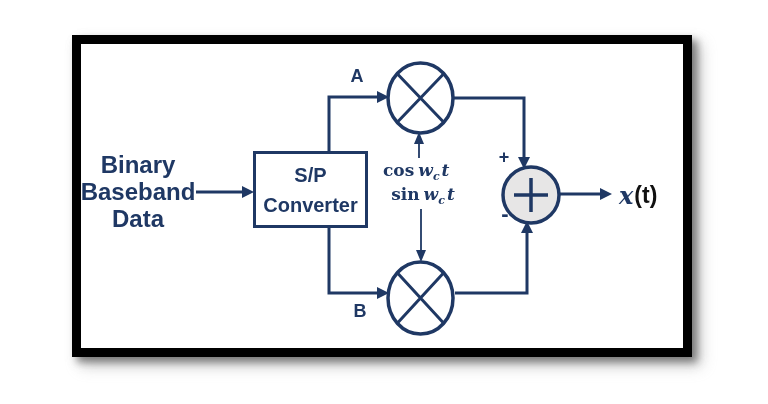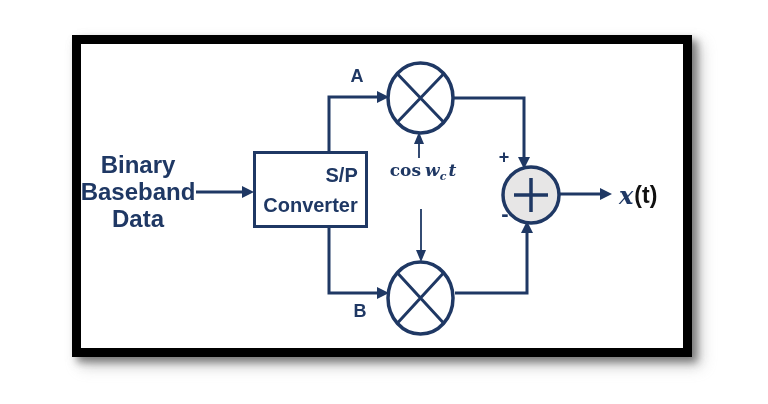--- a/index.html
+++ b/index.html
@@ -9,26 +9,26 @@
     position:absolute;left:72px;top:35px;width:620px;height:322px;
     box-sizing:border-box;border:9px solid #000000;background:#ffffff;
     box-shadow:5px 5px 8px rgba(90,90,90,0.75), 9px 9px 14px rgba(150,150,150,0.45);
   }
   svg.canvas{position:absolute;left:0;top:0;width:768px;height:404px;}
   .lbl{position:absolute;color:#1f3864;font-weight:bold;white-space:pre-line;}
   .lbl-input{left:78px;top:151px;width:120px;text-align:center;font-size:24px;line-height:27px;}
   .box-sp{
     position:absolute;left:253px;top:151px;width:115px;height:77px;box-sizing:border-box;
     border:3px solid #1f3864;background:#ffffff;display:flex;align-items:center;justify-content:center;
-    text-align:right;color:#1f3864;font-weight:bold;font-size:20px;line-height:30px;white-space:pre-line;
+    text-align:center;color:#1f3864;font-weight:bold;font-size:20px;line-height:30px;white-space:pre-line;
   }
   .lbl-a{left:345px;top:66px;width:24px;text-align:center;font-size:18px;}
   .lbl-b{left:348px;top:301px;width:24px;text-align:center;font-size:18px;}
   .math{position:absolute;color:#1f3864;font-family:"DejaVu Serif",serif;font-weight:600;font-size:17px;}
-  .lbl-cos{left:383px;top:160px;width:80px;text-align:center;}
+  .lbl-cos{left:383px;top:160px;width:80px;text-align:left;}
   .lbl-sin{left:383px;top:184px;width:80px;text-align:center;}
   .math .fn{font-style:normal;margin-right:4px;}
   .math .mvar{font-style:italic;}
   .math sub{font-size:11px;font-style:italic;line-height:0;}
   .math .arg{font-style:italic;margin-left:2px;}
   .lbl-plus{left:494px;top:147px;width:20px;text-align:center;font-size:18px;}
   .lbl-minus{left:497px;top:203px;width:16px;text-align:center;font-size:22px;line-height:22px;}
   .lbl-xt{position:absolute;left:619px;top:179px;height:32px;display:flex;align-items:center;}
   .lbl-xt .ovar{font-family:"DejaVu Serif",serif;font-style:italic;font-weight:bold;font-size:24px;color:#1f3864;}
   .lbl-xt .oarg{font-family:"Liberation Sans",sans-serif;font-weight:bold;font-size:23px;color:#111111;margin-left:1px;}
@@ -84,20 +84,21 @@
   <div class="box-sp">
     <span>S/P
 Converter</span>
   </div>
 
   <div class="lbl lbl-a">A</div>
   <div class="lbl lbl-b">B</div>
 
   <div class="math lbl-cos"><span class="fn">cos</span><span class="mvar">w</span><sub>c</sub><span class="arg">t</span></div>
 
+  <div class="math lbl-sin"><span class="fn">sin</span><span class="mvar">w</span><sub>c</sub><span class="arg">t</span></div>
 
   <div class="lbl lbl-plus">+</div>
   <div class="lbl lbl-minus">-</div>
 
   <div class="lbl-xt">
       <span class="ovar">x</span>
       <span class="oarg">(t)</span>
     </div>
 
 </div>

